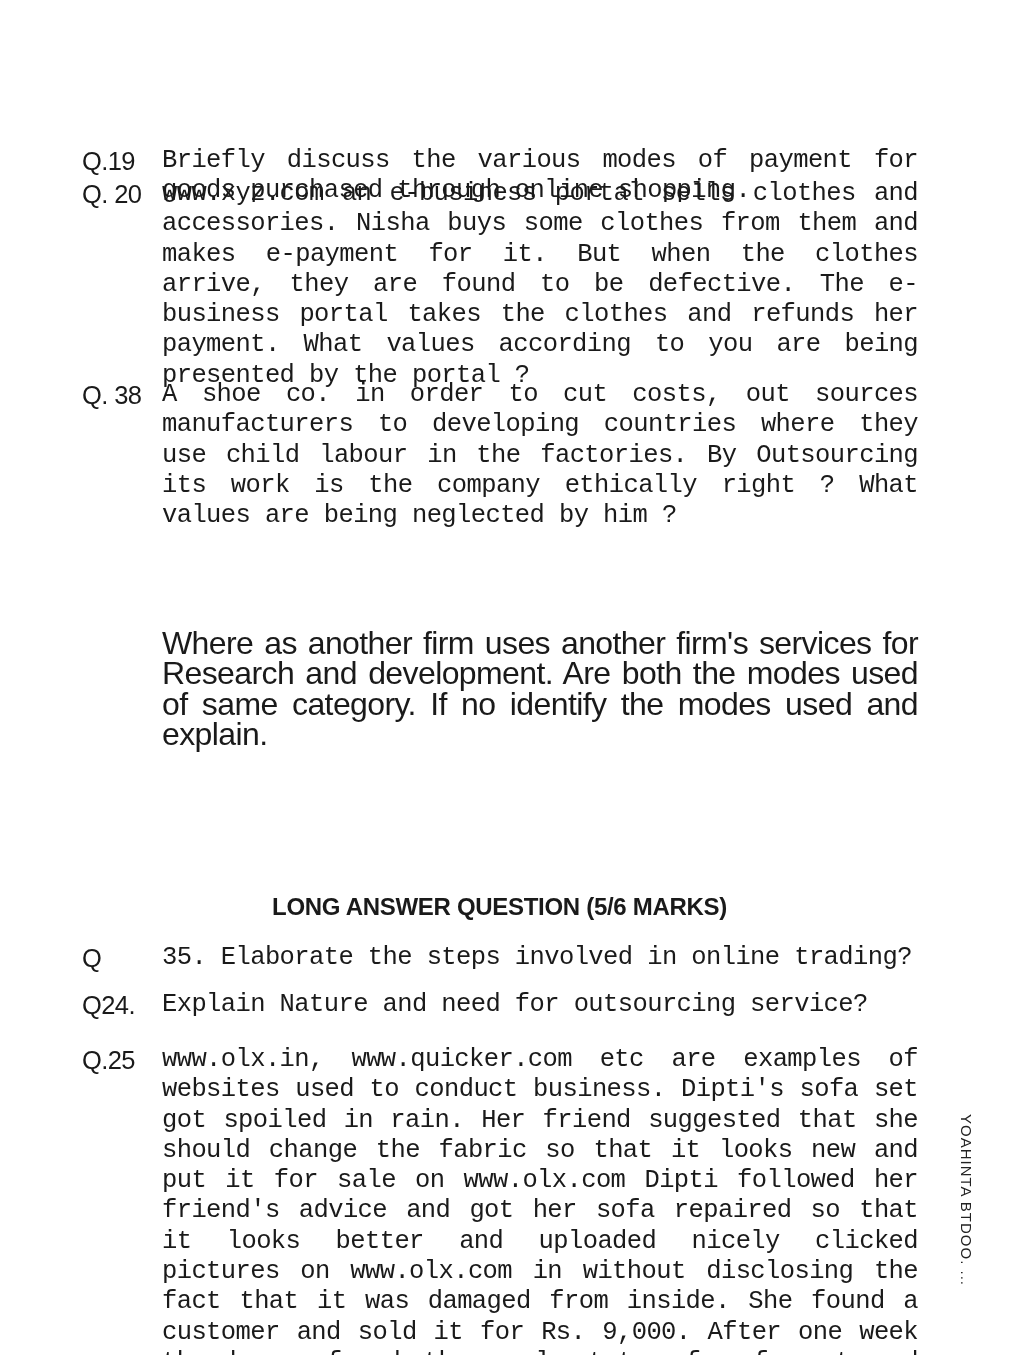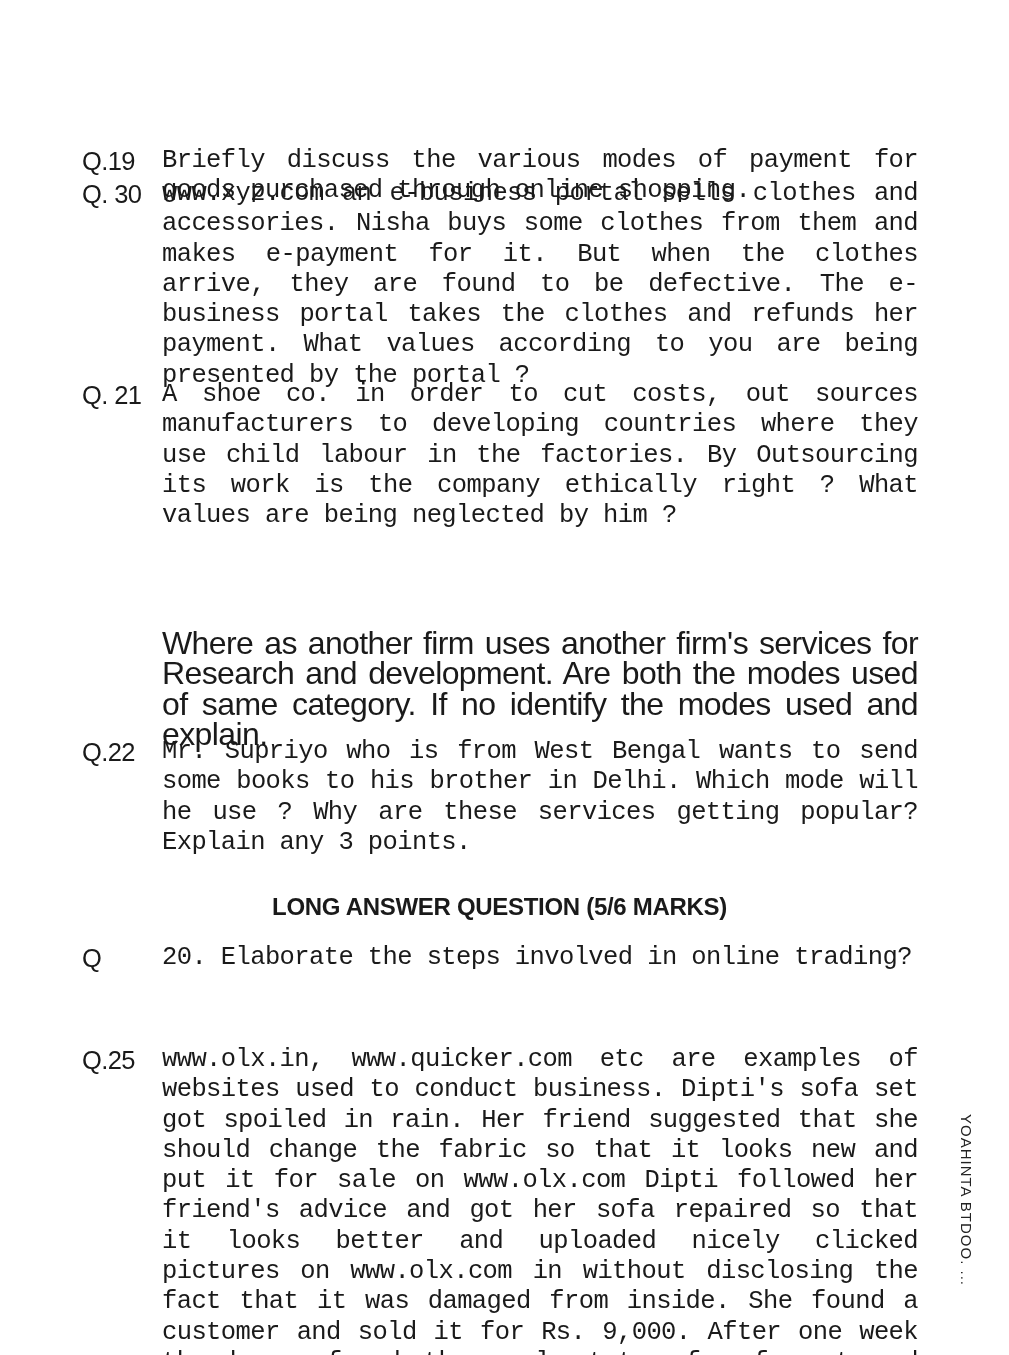--- a/index.html
+++ b/index.html
@@ -35,52 +35,52 @@
 <div class="page">
 
   <div class="q" style="top:100px;margin-top:46px;">
     <span class="num">Q.19</span>
     <div class="body">
         <p>Briefly discuss the various modes of payment for goods purchased through online shopping.</p>
       </div>
   </div>
 
   <div class="q" style="top:179px;">
-    <span class="num">Q. 30</span>
+    <span class="num">Q. 20</span>
     <div class="body">
         <p>www.xyz.com an e-business portal sells clothes and accessories. Nisha buys some clothes from them and makes e-payment for it. But when the clothes arrive, they are found to be defective. The e-business portal takes the clothes and refunds her payment. What values according to you are being presented by the portal ?</p>
       </div>
   </div>
 
   <div class="q" style="top:380px;">
-    <span class="num">Q. 21</span>
+    <span class="num">Q. 38</span>
     <div class="body">
         <p>A shoe co. in order to cut costs, out sources manufacturers to developing countries where they use child labour in the factories. By Outsourcing its work is the company ethically right ? What values are being neglected  by him ?</p>
       </div>
   </div>
 
 
   <div class="cont" style="top:628px;">Where as another firm uses another firm's services for Research and development. Are both the modes used of same category. If no identify the modes used and explain.</div>
 
-  <div class="q" style="top:737px;">
-    <span class="num">Q.22</span>
-    <div class="body">
-        <p>Mr. Supriyo who is from West Bengal wants to send some books to his brother in Delhi. Which mode  will he use ? Why are these services getting popular? Explain any 3 points.</p>
-      </div>
-  </div>
 
   <div class="heading">LONG ANSWER QUESTION (5/6 MARKS)</div>
 
   <div class="q" style="top:943px;">
     <span class="num">Q</span>
     <div class="body">
-        <p>20. Elaborate the steps involved in online trading?</p>
+        <p>35. Elaborate the steps involved in online trading?</p>
       </div>
   </div>
 
+  <div class="q" style="top:990px;">
+    <span class="num">Q24.</span>
+    <div class="body">
+        <p>Explain Nature and need for outsourcing service?</p>
+      </div>
+  </div>
 
   <div class="q" style="top:1031px;margin-top:14px;">
     <span class="num">Q.25</span>
     <div class="body">
         <p>www.olx.in, www.quicker.com etc are examples of websites used to conduct business. Dipti's sofa set got spoiled in rain. Her friend suggested that she should change the fabric so that it looks new and put it for sale on www.olx.com Dipti followed her friend's advice and got her sofa repaired so that it looks better and uploaded nicely clicked pictures on www.olx.com in without disclosing the fact that it was damaged from inside. She found a customer and sold it for Rs. 9,000. After one week the buyer found the real state of sofa set and called Dipti but she did not answer any of the call.</p>
       </div>
   </div>
 
   <div class="side-mark">
     <span>YOAHINTA BTDOO. ...</span>

